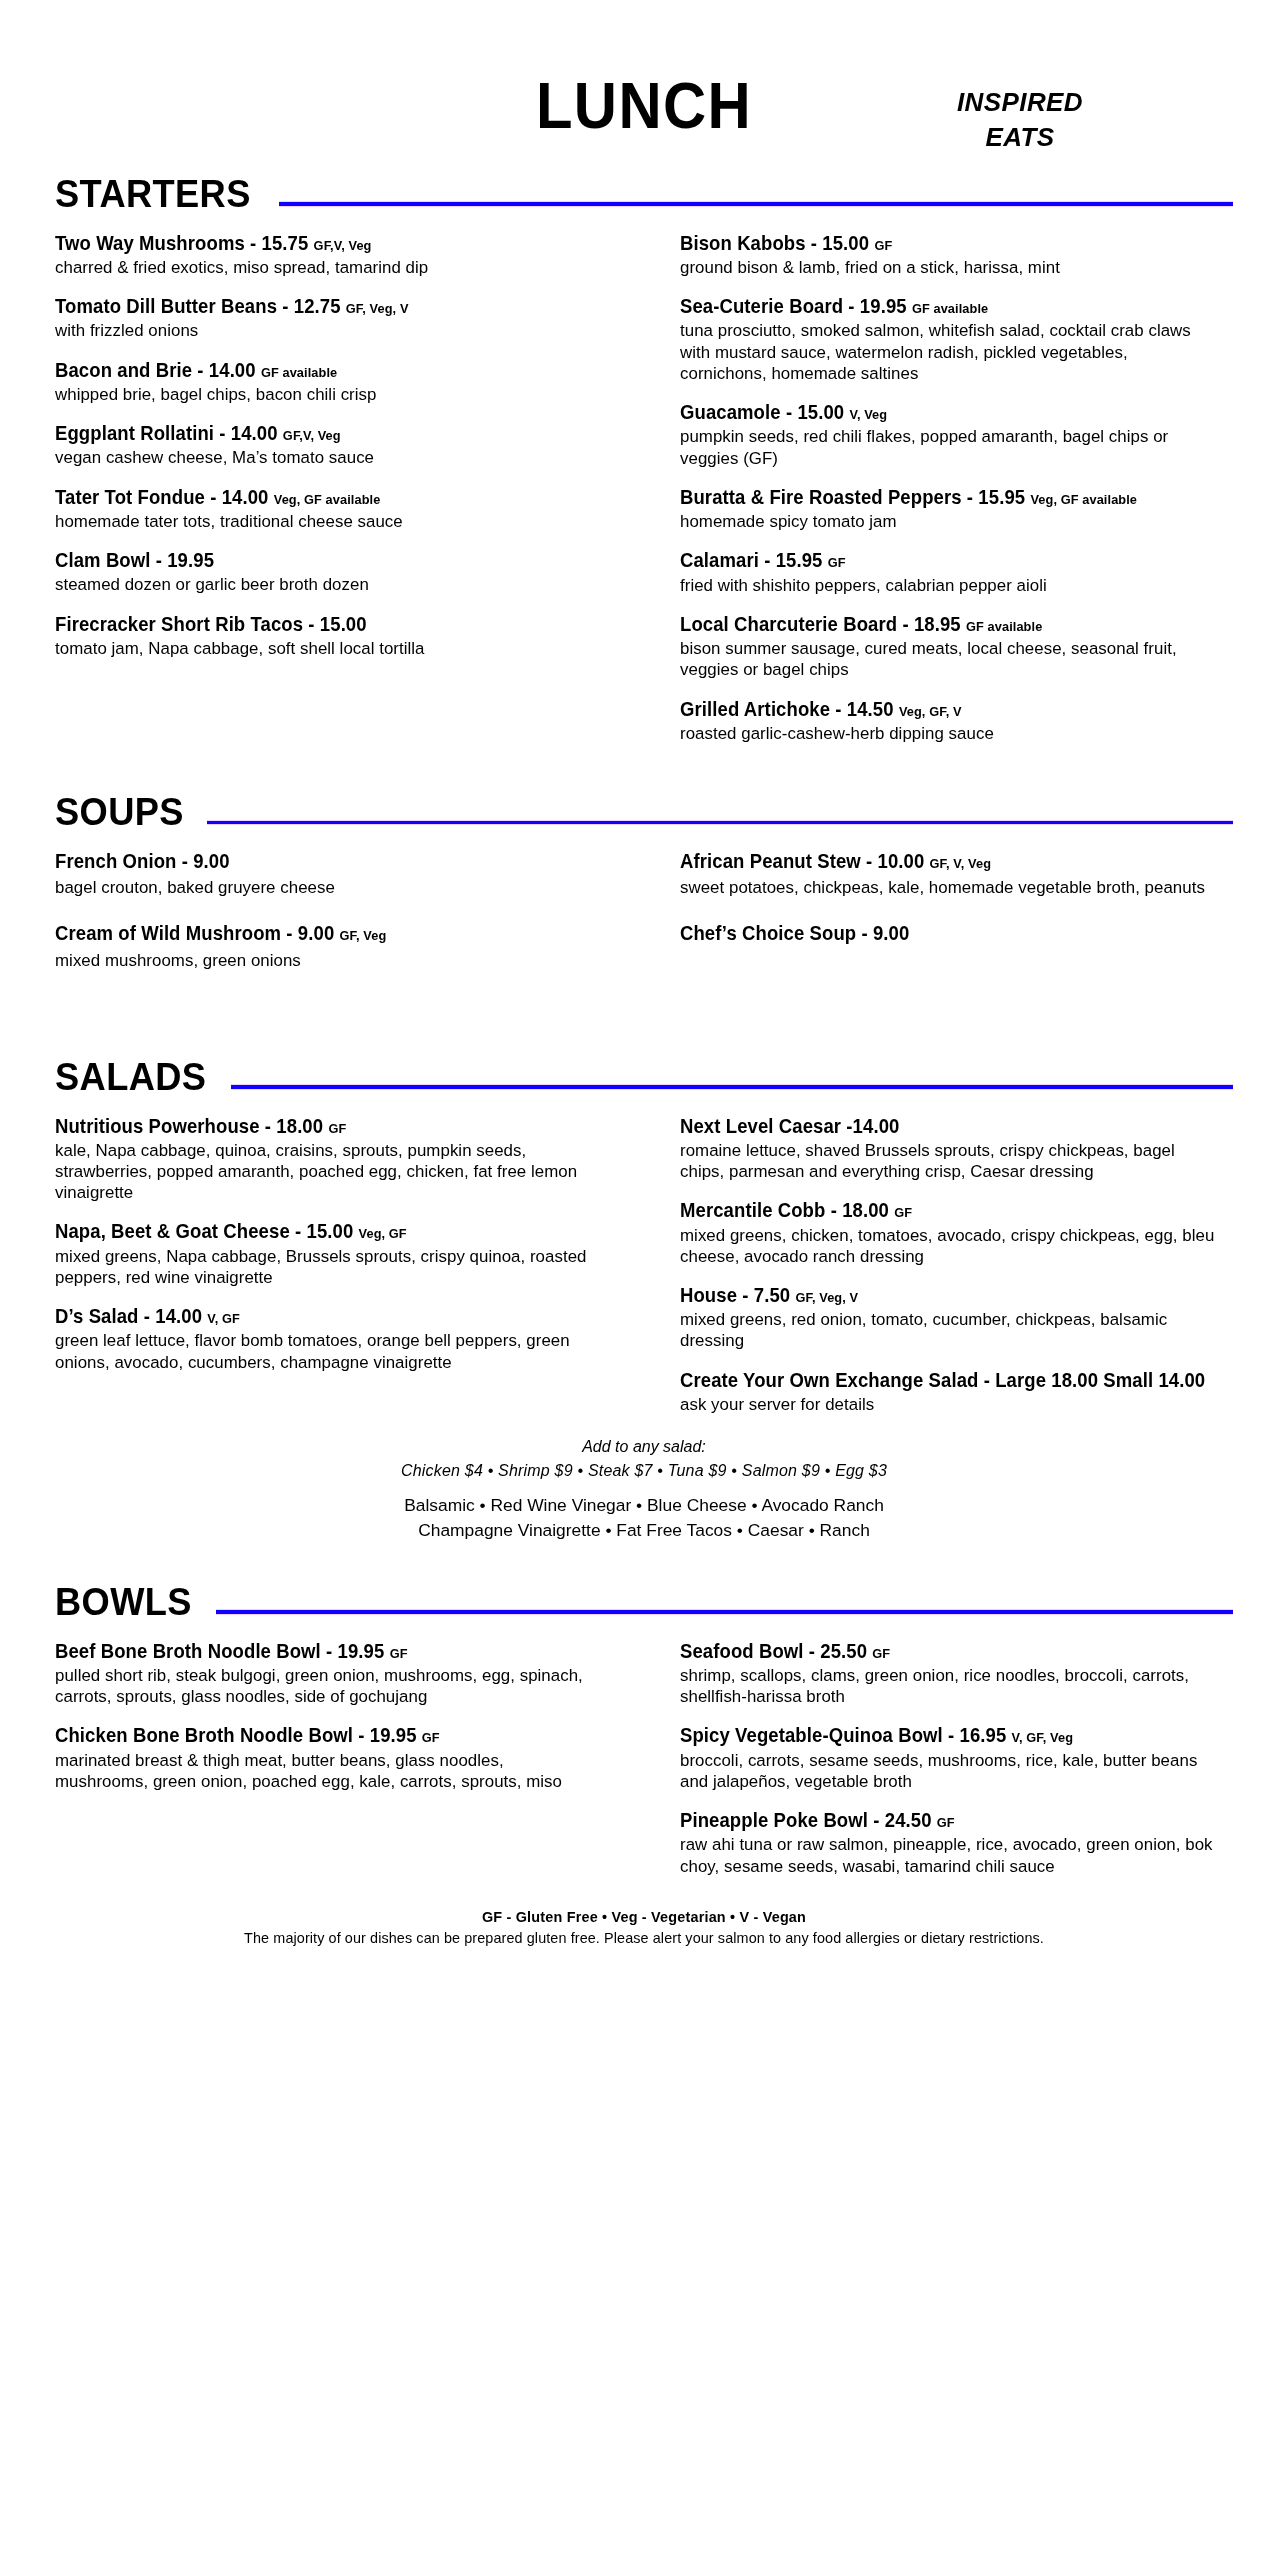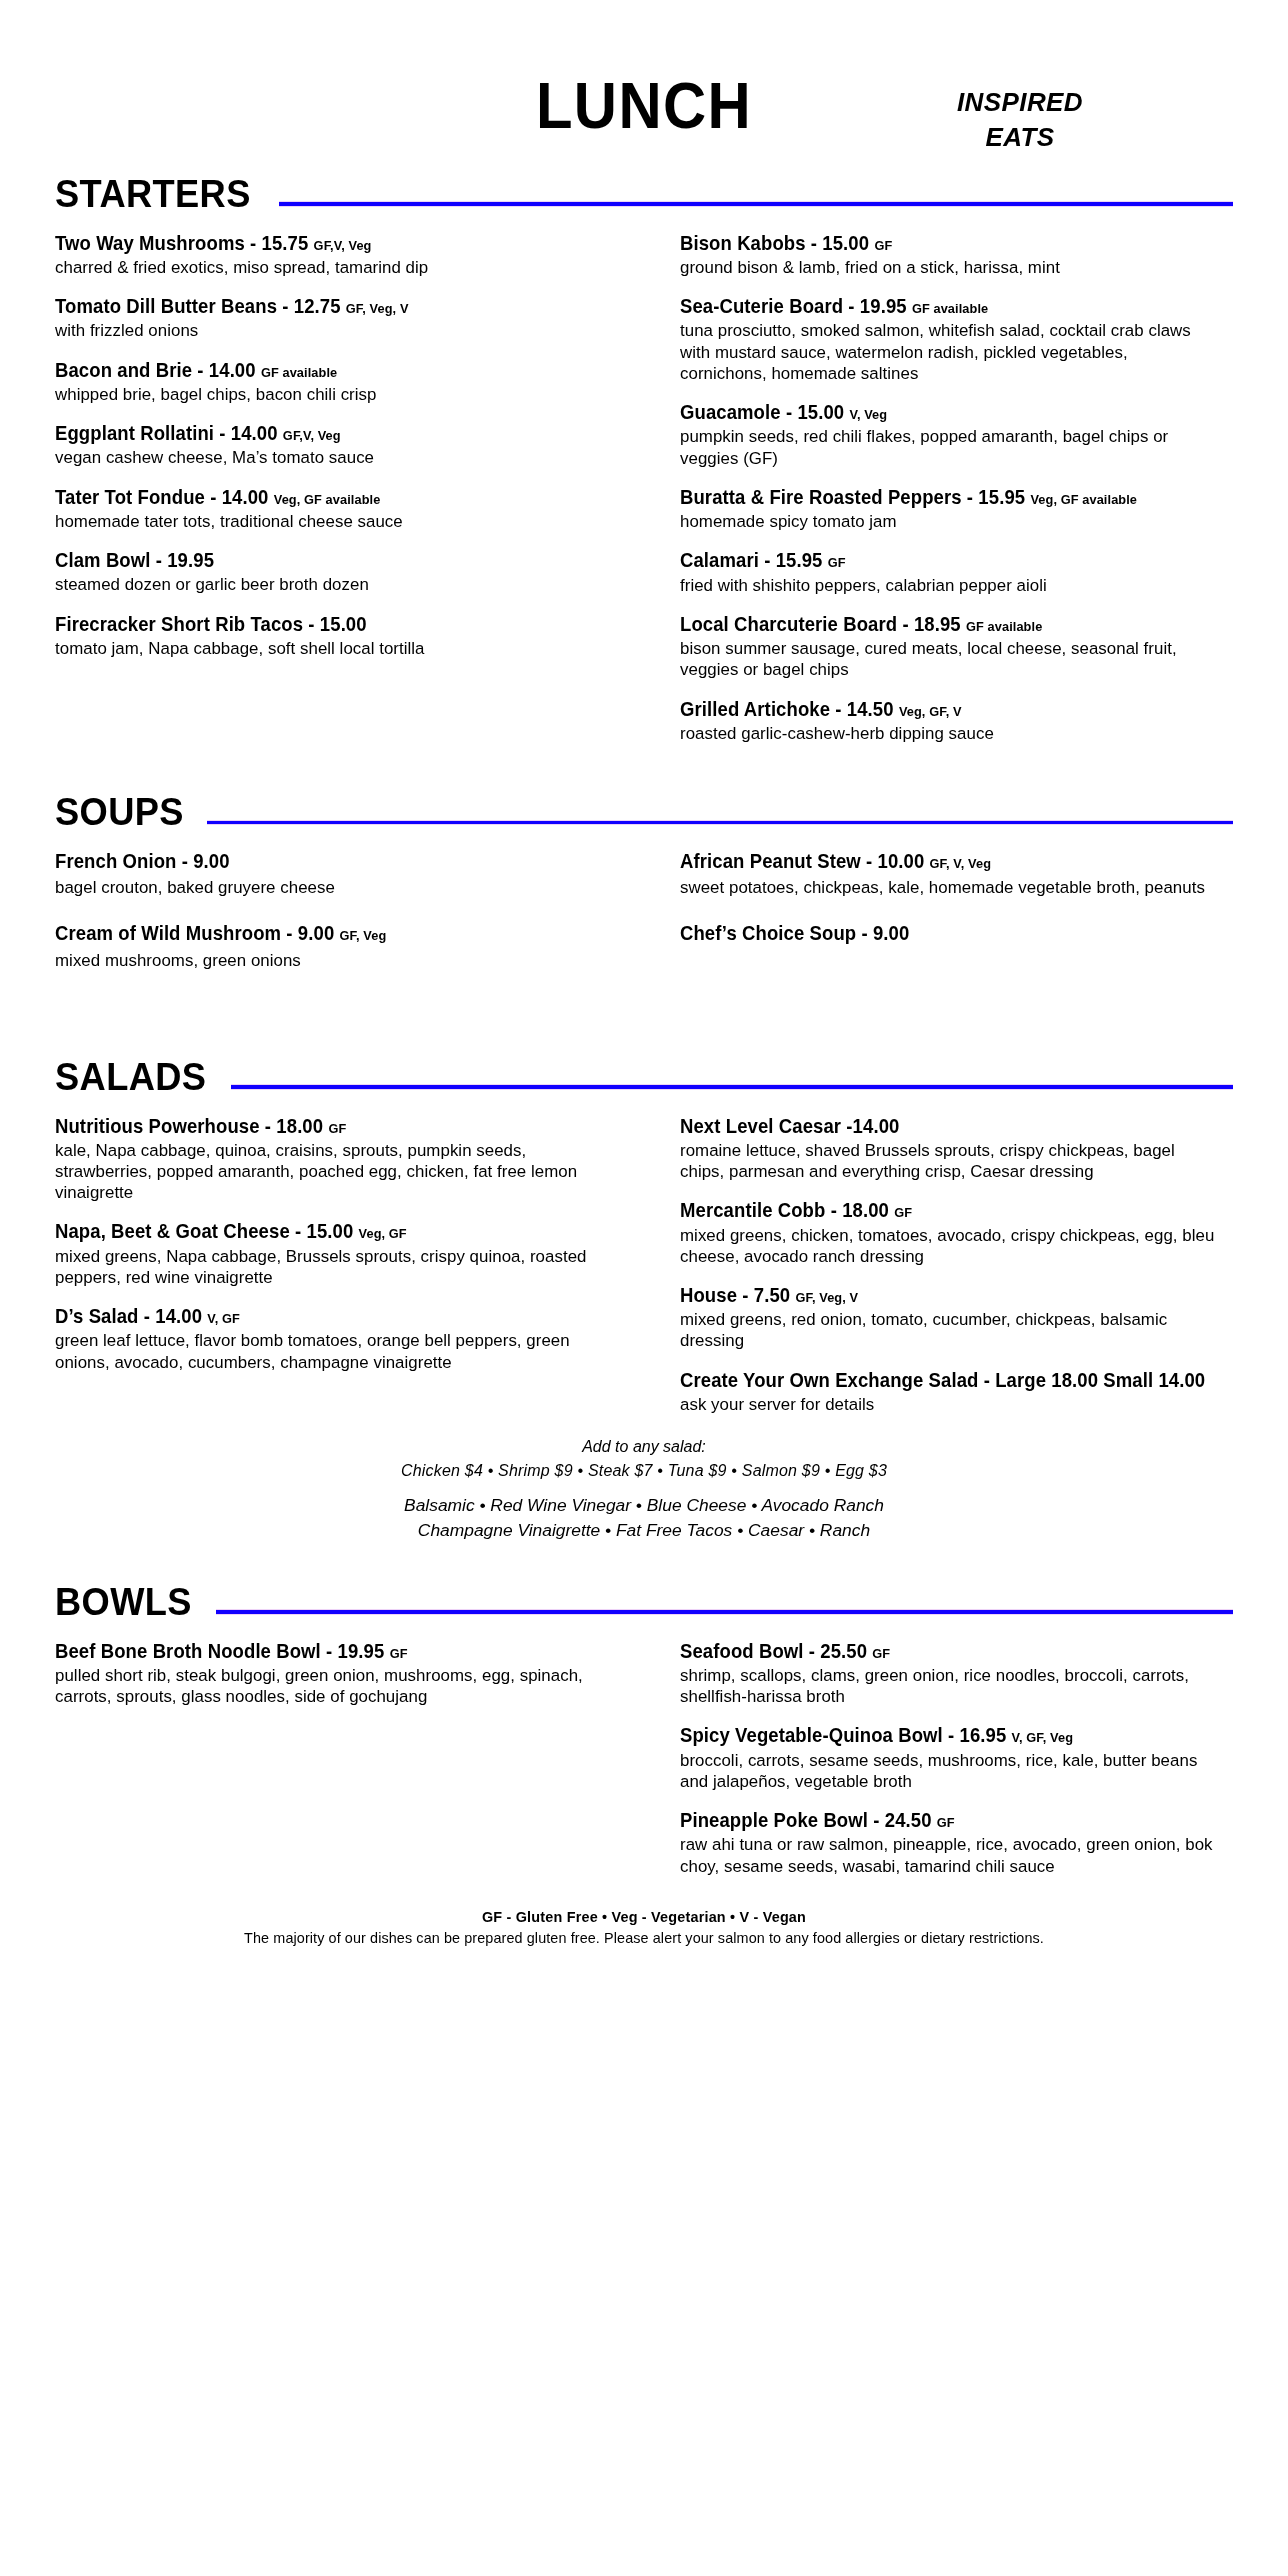--- a/index.html
+++ b/index.html
@@ -129,21 +129,20 @@
   }
   .addons .addon-row {
     font-size: 16px;
     font-style: italic;
     line-height: 1.5;
     letter-spacing: 0.2px;
   }
   .addons .addon-gap { height: 10.6px; }
   .addons .dressing-row {
     font-size: 17.4px;
-    font-style: italic;
     line-height: 1.42;
   }
 
   
   .footer {
     text-align: center;
     margin-top: 30px;
   }
   .footer .legend {
     font-size: 14.4px;
@@ -333,20 +332,24 @@
     <div class="section-head">
       <h2>BOWLS</h2>
       <div class="rule" style="background: rgb(17, 0, 255);"></div>
     </div>
     <div class="cols">
       <div class="col">
         <div class="item">
           <div class="item-name"><span>Beef Bone Broth Noodle Bowl - 19.95</span> <span class="tags">GF</span></div>
           <div class="item-desc">pulled short rib, steak bulgogi, green onion, mushrooms, egg, spinach, carrots, sprouts, glass noodles, side of gochujang</div>
         </div>
+        <div class="item">
+          <div class="item-name"><span>Chicken Bone Broth Noodle Bowl - 19.95</span> <span class="tags">GF</span></div>
+          <div class="item-desc">marinated breast &amp; thigh meat, butter beans, glass noodles, mushrooms, green onion, poached egg, kale, carrots, sprouts, miso</div>
+        </div>
       </div>
       <div class="col">
         <div class="item">
           <div class="item-name"><span>Seafood Bowl - 25.50</span> <span class="tags">GF</span></div>
           <div class="item-desc">shrimp, scallops, clams, green onion, rice noodles, broccoli, carrots, shellfish-harissa broth</div>
         </div>
         <div class="item">
           <div class="item-name"><span>Spicy Vegetable-Quinoa Bowl - 16.95</span> <span class="tags">V, GF, Veg</span></div>
           <div class="item-desc">broccoli, carrots, sesame seeds, mushrooms, rice, kale, butter beans and jalapeños, vegetable broth</div>
         </div>

